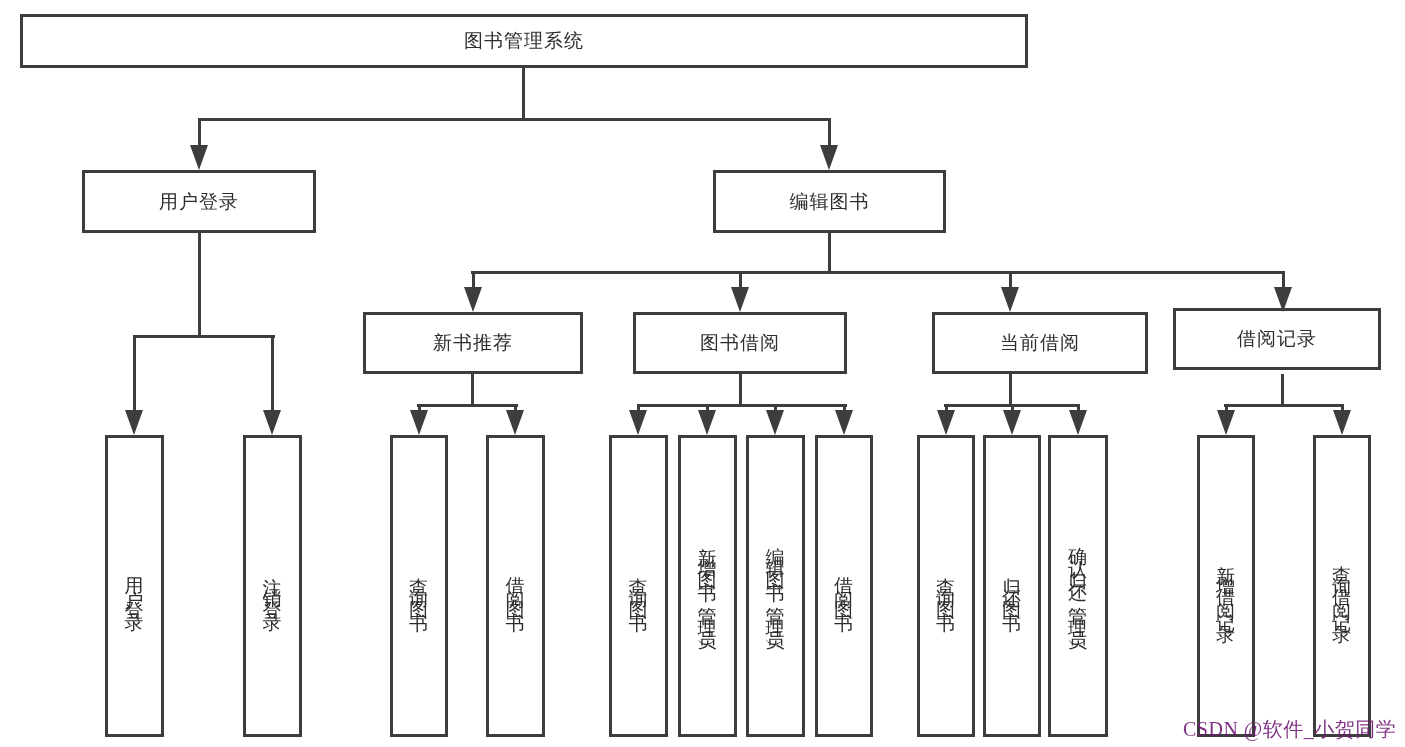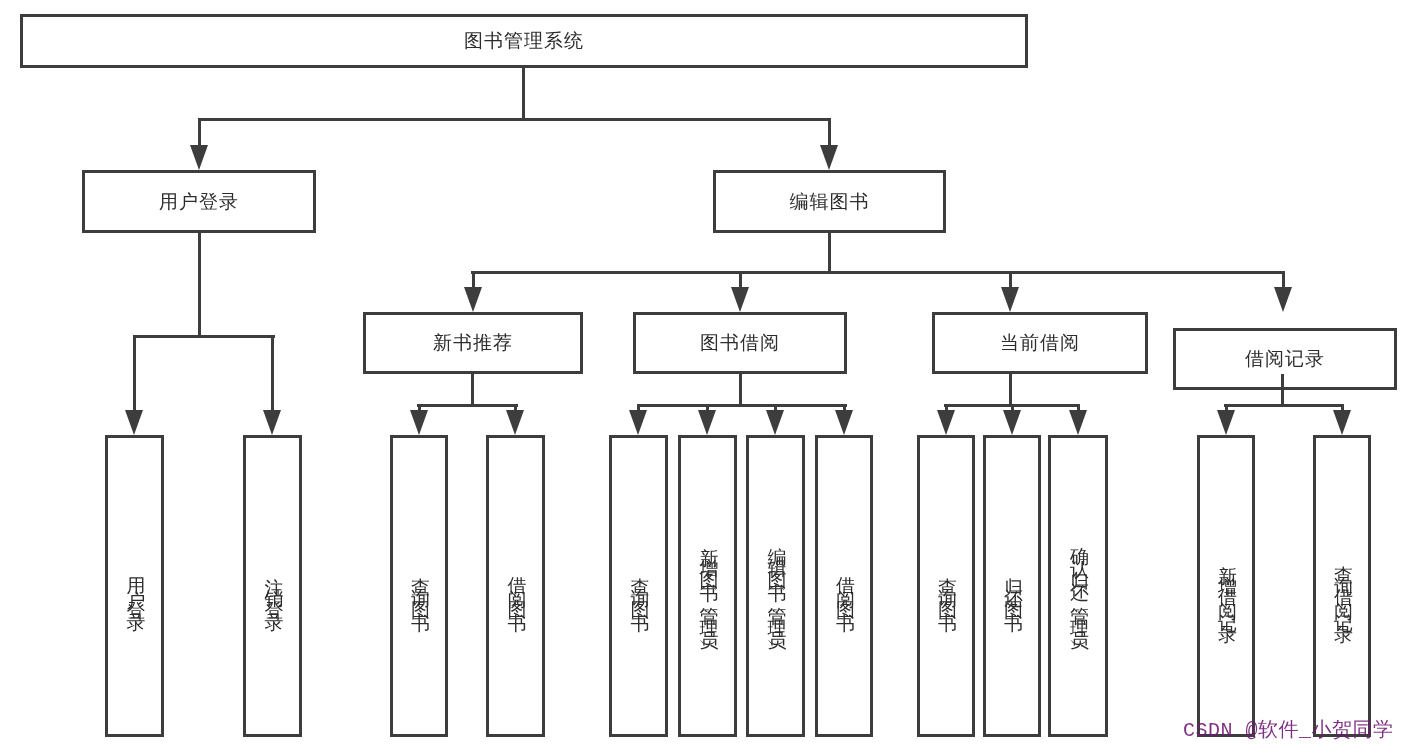--- a/index.html
+++ b/index.html
@@ -1,20 +1,20 @@
 <!DOCTYPE html>
 <html><head>
 <meta charset="utf-8">
 <style>
   html,body { margin:0; padding:0; background:#ffffff; }
   #canvas {
     position:relative;
     width:1405px; height:747px;
     background:#ffffff;
-    font-family:Liberation Mono, monospace;
+    font-family:Liberation Serif, serif;
     overflow:hidden;
     border-radius:19px;
   }
   .box {
     position:absolute;
     box-sizing:border-box;
     border:3px solid #3d3d3d;
     background:#ffffff;
     display:flex;
     align-items:center;
@@ -67,21 +67,21 @@
 <div id="canvas">
 
   <div class="box" style="left:20px; top:14px; width:1008px; height:54px;">图书管理系统</div>
 
   <div class="box" style="left:82px; top:170px; width:234px; height:63px;">用户登录</div>
   <div class="box" style="left:713px; top:170px; width:233px; height:63px;">编辑图书</div>
 
   <div class="box" style="left:363px; top:312px; width:220px; height:62px;">新书推荐</div>
   <div class="box" style="left:633px; top:312px; width:214px; height:62px;">图书借阅</div>
   <div class="box" style="left:903px; top:312px; width:216px; height:62px;margin-left:29px;">当前借阅</div>
-  <div class="box" style="left:1173px; top:328px; width:224px; height:62px;">借阅记录</div>
+  <div class="box" style="left:1173px; top:308px; width:208px; height:62px;">借阅记录</div>
 
   <div class="box leaf" style="left:105px; top:435px; width:59px; height:302px;">
     <span class="vtext">用户登录</span>
   </div>
   <div class="box leaf" style="left:243px; top:435px; width:59px; height:302px;">
     <span class="vtext">注销登录</span>
   </div>
 
   <div class="box leaf" style="left:390px; top:435px; width:58px; height:302px;">
     <span class="vtext">查询图书</span>

